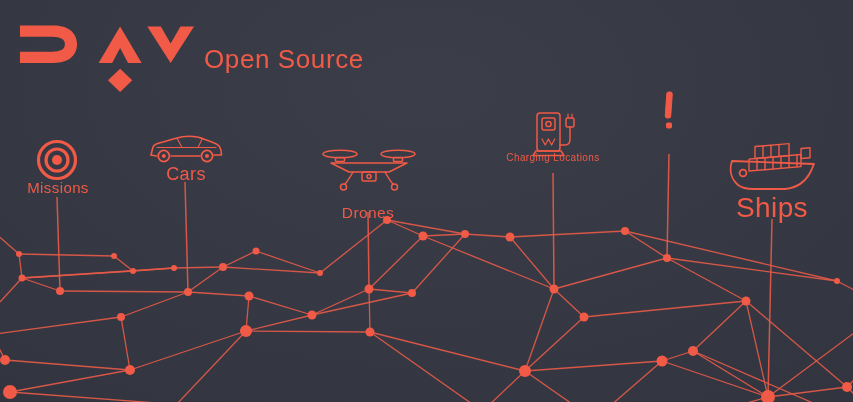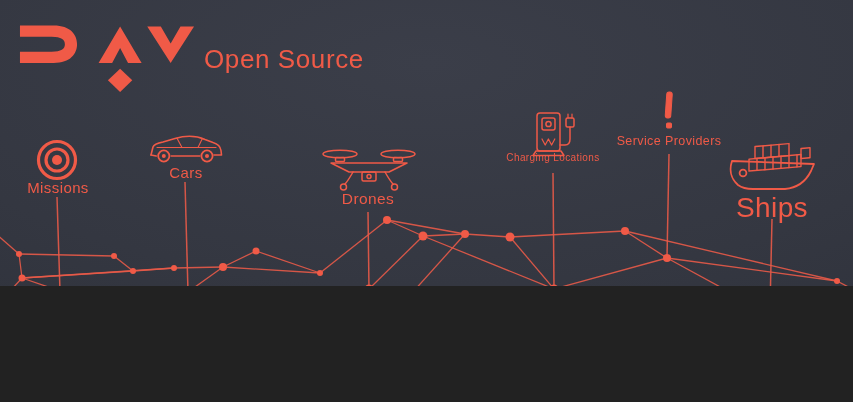--- a/index.html
+++ b/index.html
@@ -4,44 +4,44 @@
 <title>DAV Open Source</title>
 <style>
   :root{
     --background:#343741;
     --vignette:#2c2f38;
     --accent:#F05A47;
     --line:#E85A48;
   }
   html,body{margin:0;padding:0;background:#222;}
   .stage{
-    position:relative;width:853px;height:286px;overflow:hidden;
+    position:relative;width:853px;height:402px;overflow:hidden;
     background:radial-gradient(120% 150% at 50% 22%, #3b3e49 0%, var(--background) 52%, var(--vignette) 100%);
     font-family:"Liberation Sans", sans-serif;
   }
   .logo-wrap{position:absolute;left:18px;top:20px;}
   .logo-wrap svg{display:block;}
   .logo-wrap .sr{position:absolute;width:1px;height:1px;overflow:hidden;clip:rect(0 0 0 0);}
   .tagline{
     position:absolute;left:204px;top:44px;
     font-size:26px;font-weight:300;letter-spacing:0.6px;color:var(--accent);
     white-space:nowrap;
   }
   .cat-icon{position:absolute;}
   .cat-icon svg{display:block;stroke:var(--accent);}
   .cat-label{
     position:absolute;transform:translateX(-50%);
     color:var(--accent);white-space:nowrap;letter-spacing:0.4px;
   }
   #icon-missions{left:35px;top:138px;}
   #label-missions{left:58px;top:179px;font-size:15px;}
   #icon-cars{left:147px;top:131px;}
-  #label-cars{left:186px;top:164px;font-size:15px;}
+  #label-cars{left:186px;top:164px;font-size:18px;}
   #icon-drones{left:321px;top:145px;}
-  #label-drones{left:368px;top:190px;font-size:15.5px;}
+  #label-drones{left:368px;top:204px;font-size:15.5px;}
   #icon-charging{left:531px;top:109px;}
   #label-charging{left:553px;top:152px;font-size:10px;}
   #icon-service{left:662px;top:91px;}
   #label-service{left:669px;top:134px;font-size:12.5px;}
   #icon-ships{left:727px;top:134px;}
   #label-ships{left:772px;top:192px;font-size:28px;}
   #mesh{position:absolute;left:0;top:0;}
 </style>
 </head>
 <body>
@@ -229,21 +229,20 @@
     </svg>
   </div>
   <div class="cat-label" id="label-charging">Charging Locations</div>
 
   <div class="cat-icon" id="icon-service">
     <svg width="14" height="40" viewBox="0 0 14 40" fill="var(--accent)" stroke="none">
       <rect x="4" y="1" width="5.5" height="26" rx="2.5" transform="rotate(4 7 14)"></rect>
       <rect x="4.5" y="32" width="5" height="5" rx="1"></rect>
     </svg>
   </div>
-  <div class="cat-label" id="label-service">Service Providers</div>
 
   <div class="cat-icon" id="icon-ships">
     <svg width="90" height="64" viewBox="0 0 90 64" fill="none" stroke-width="1.8" stroke-linecap="round" stroke-linejoin="round">
       <path d="M5,27 C2,36 4,45 11,51 C15,54 20,55 26,55 L58,55 C70,54 79,47 84,37 L87,30 Z"></path>
       <circle cx="16" cy="39" r="3.4"></circle>
       <g transform="translate(0,5) skewY(-5)" stroke-width="1.4">
         <rect x="22" y="22" width="52" height="12"></rect>
         <path d="M30,22 V34 M38,22 V34 M46,22 V34 M54,22 V34 M62,22 V34 M70,22 V34"></path>
         <rect x="28" y="10" width="34" height="12"></rect>
         <path d="M36,10 V22 M44,10 V22 M52,10 V22"></path>

